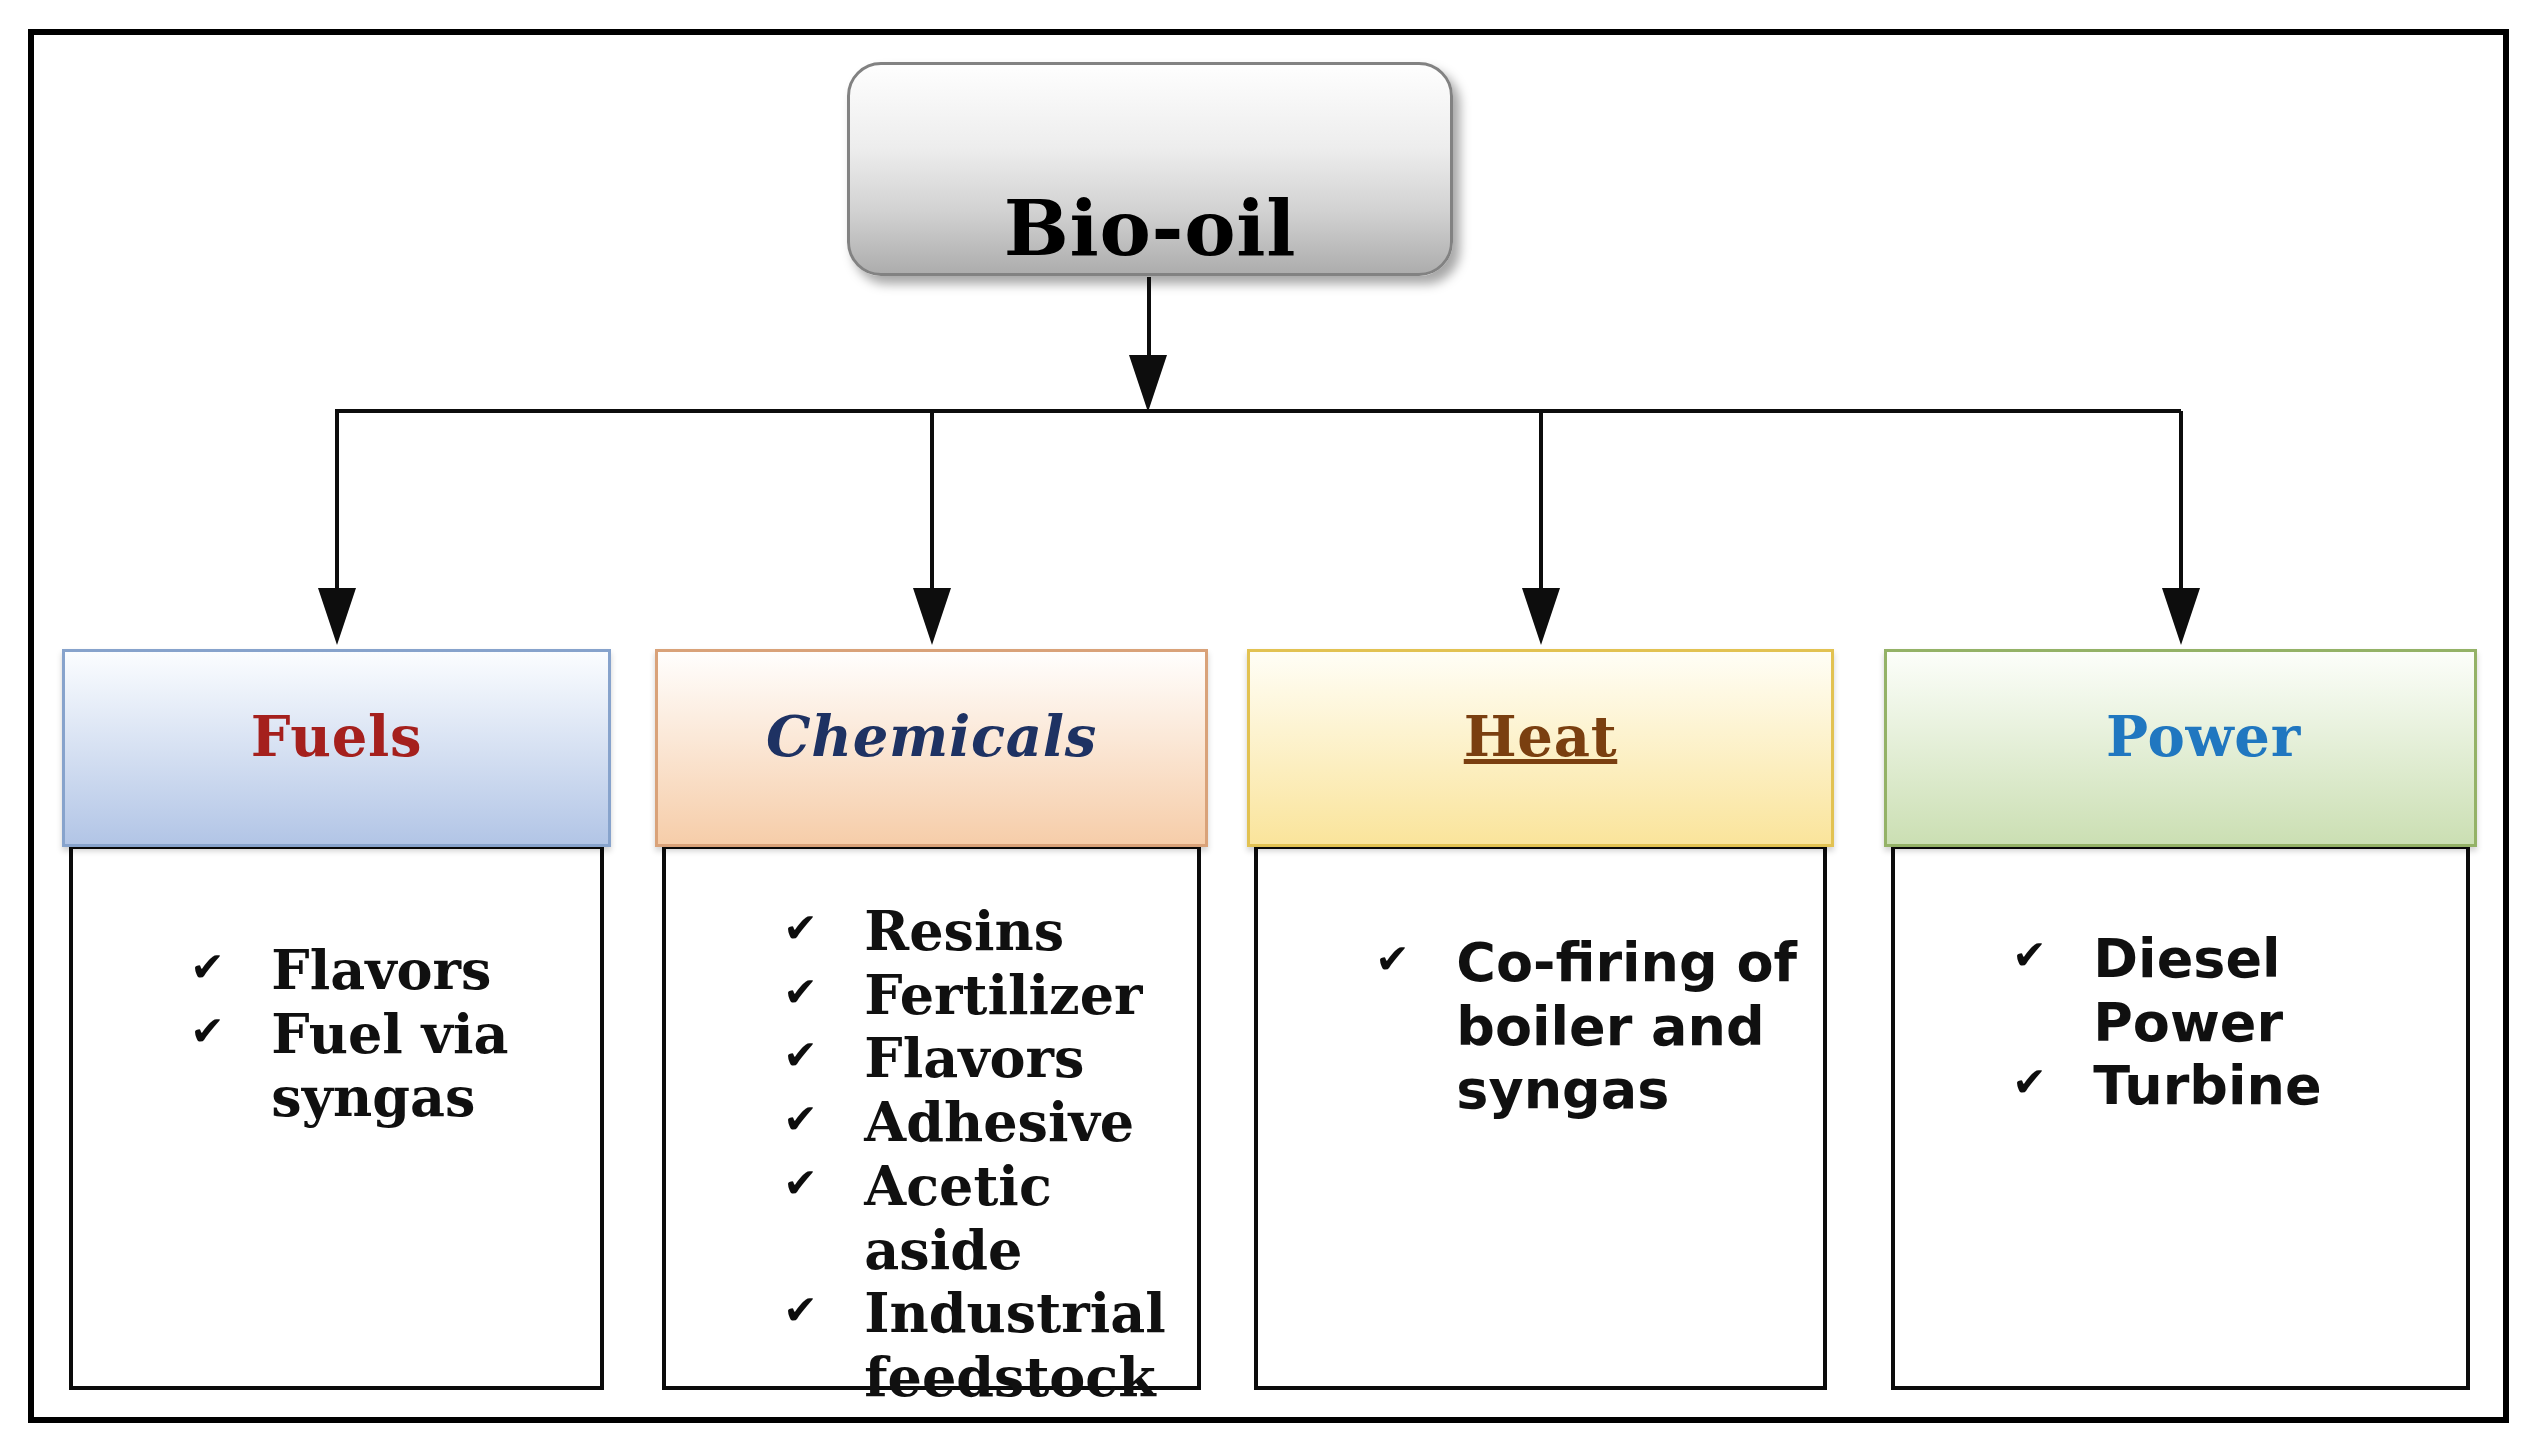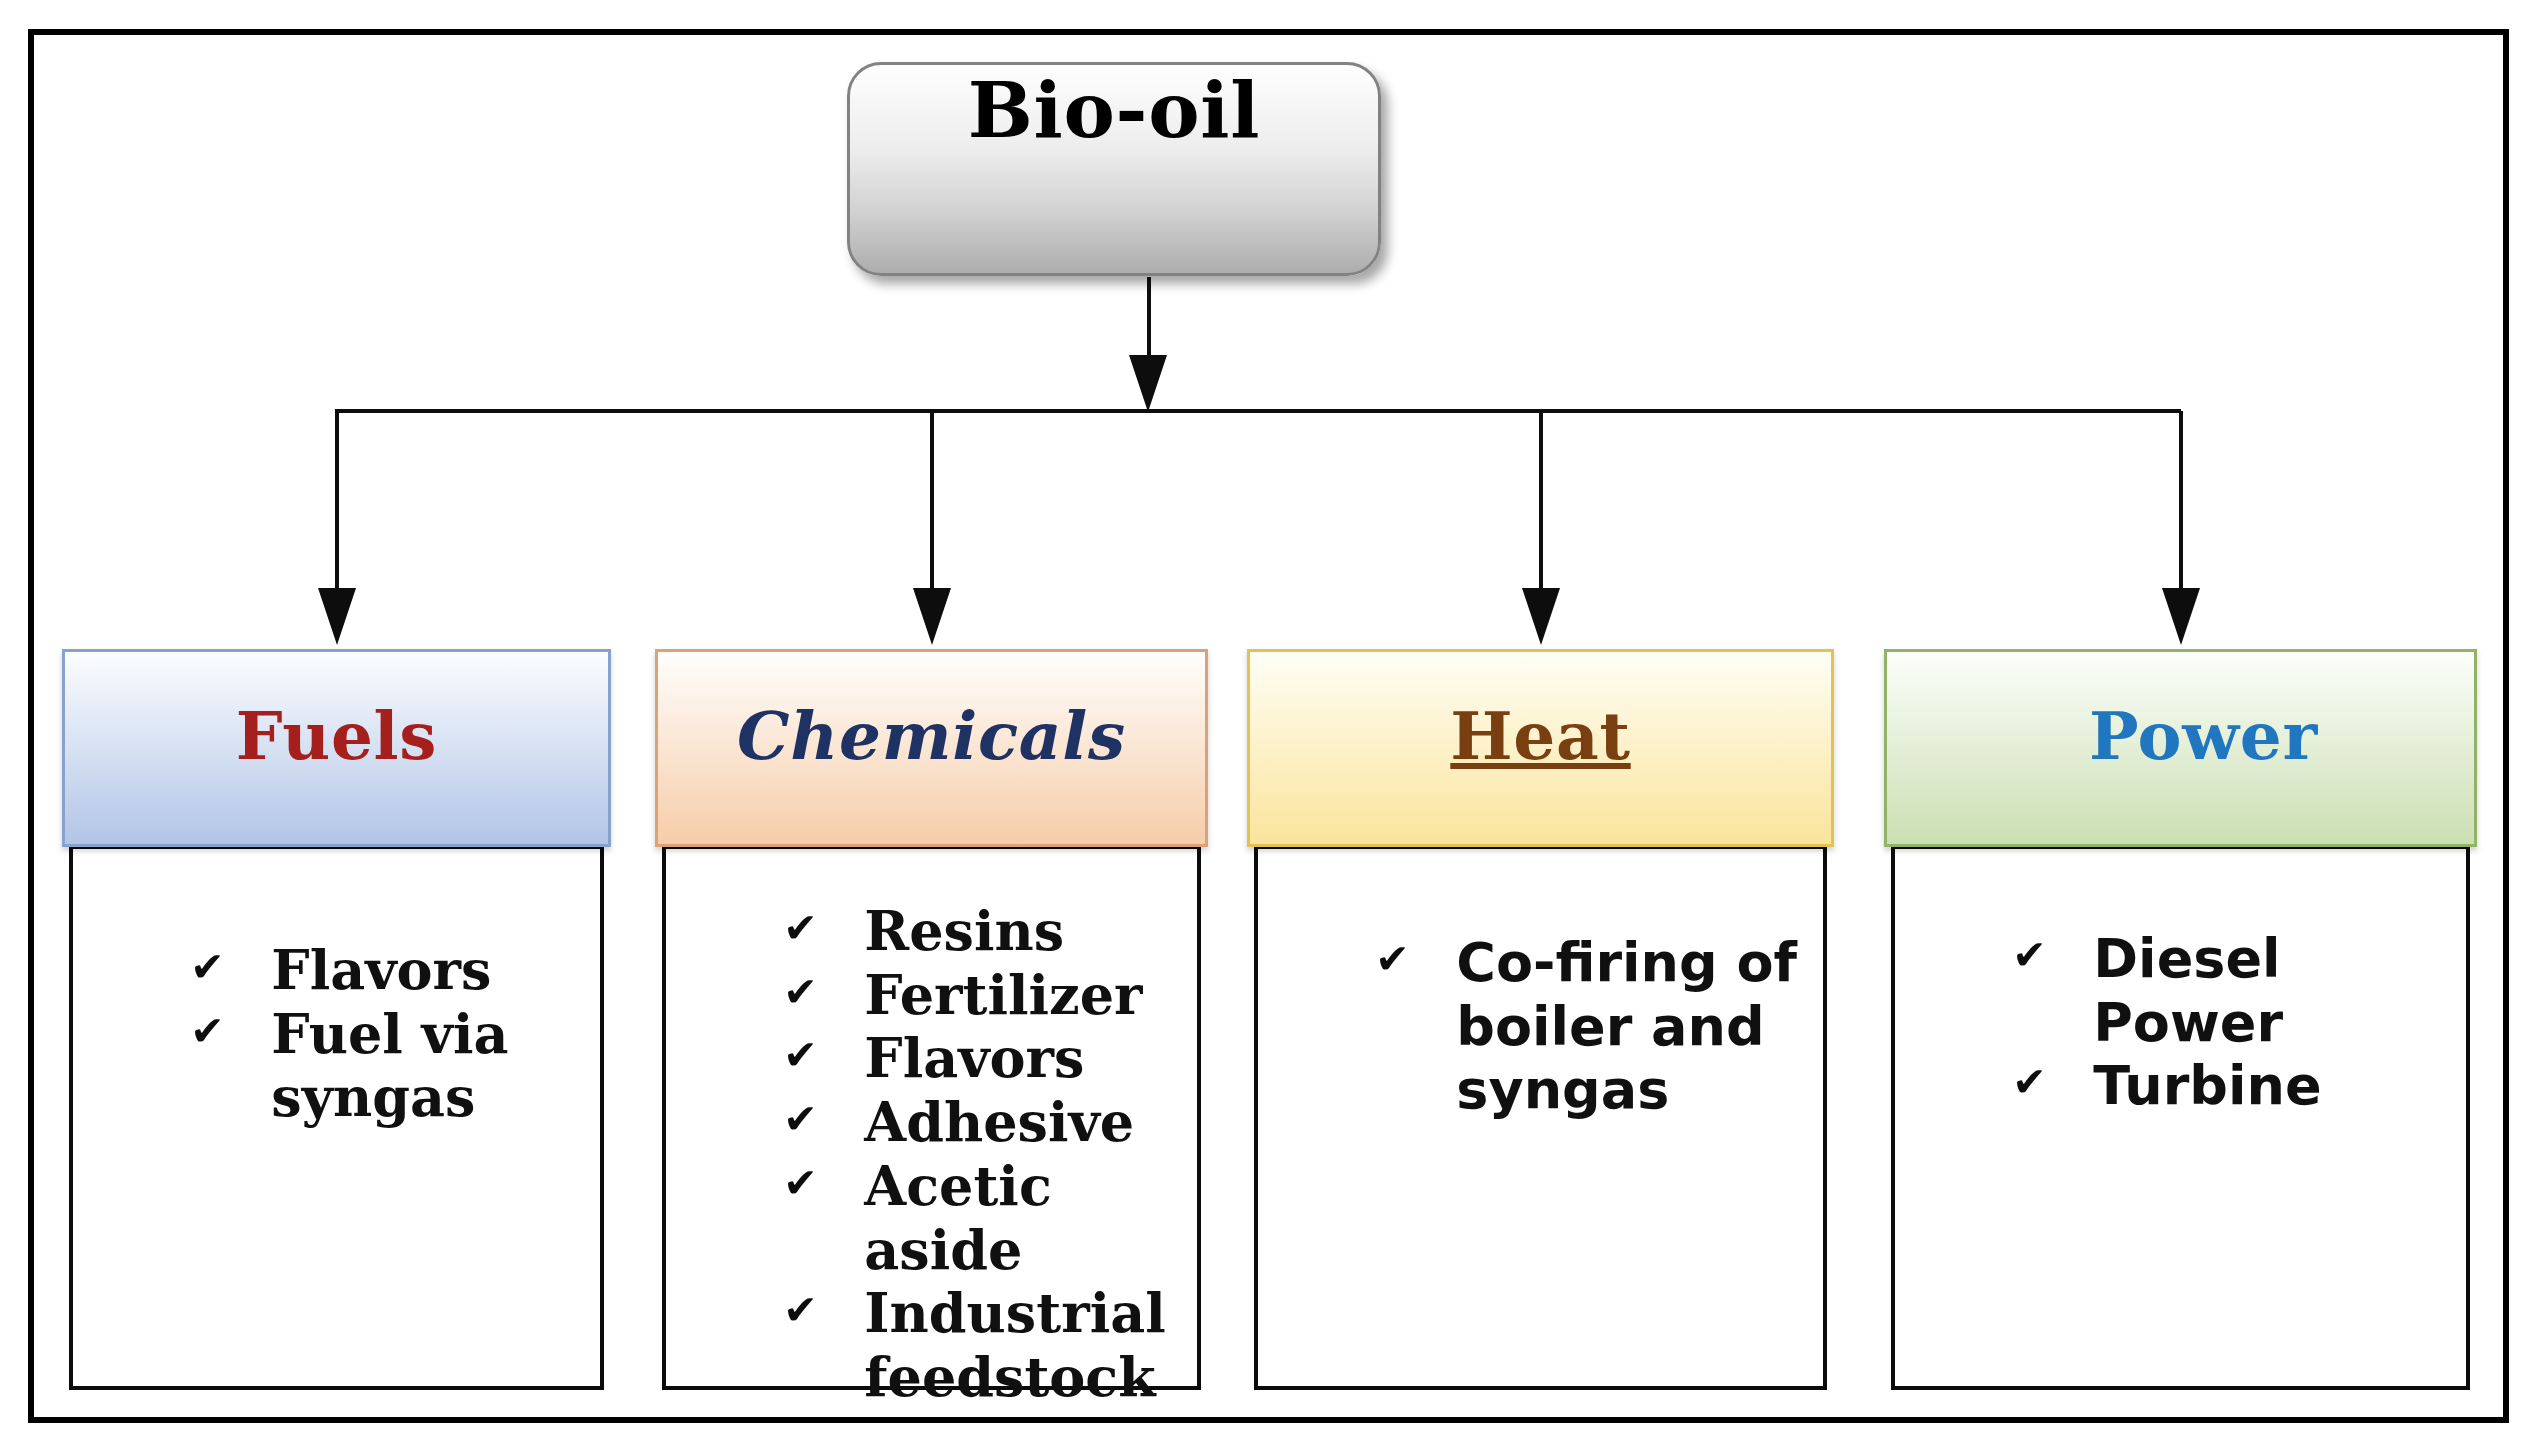--- a/index.html
+++ b/index.html
@@ -6,25 +6,25 @@
   .canvas{
     position:relative;width:2538px;height:1452px;background:#ffffff;overflow:hidden;
     font-family:"DejaVu Serif", serif;
   }
   .frame{
     position:absolute;left:28px;top:29px;width:2481px;height:1394px;
     border:6.6px solid #000;background:#fff;box-sizing:border-box;
   }
   
   .root-node{
-    position:absolute;left:847px;top:62px;width:534px;height:214px;box-sizing:border-box;
+    position:absolute;left:847px;top:62px;width:606px;height:214px;box-sizing:border-box;
     border:3.7px solid #828282;border-radius:34px;
     background:linear-gradient(180deg,#fefefe 0%,#ededed 40%,#d2d2d2 70%,#adadad 100%);
     box-shadow:6.6px 8px 10.3px rgba(0,0,0,0.35);
-    display:flex;align-items:flex-start;justify-content:center;
+    display:flex;align-items:flex-end;justify-content:center;
   }
   .root-label{
     font-weight:700;font-size:77px;color:#000;letter-spacing:0.7px;
     font-family:"DejaVu Serif", serif;
   }
   
   .line{position:absolute;background:#0d0d0d;}
   .arrow-down{
     position:absolute;width:0;height:0;
     border-left:19px solid transparent;border-right:19px solid transparent;
@@ -49,21 +49,21 @@
   .col-4{left:1884px;width:593px;}
   .hdr{
     position:absolute;left:0;top:0;width:100%;height:198px;box-sizing:border-box;
     border:3.7px solid var(--bd,#999);
     background:linear-gradient(180deg,var(--bg-top,#fff) 0%,var(--bg-bottom,#ddd) 100%);
     display:flex;align-items:center;justify-content:center;
     padding-bottom:25px;z-index:2;
     box-shadow:0 4.4px 5.9px rgba(0,0,0,0.18);
   }
   .hdr-label{
-    font-weight:700;font-size:66px;font-family:"DejaVu Serif", serif;letter-spacing:0.7px;
+    font-weight:700;font-size:56px;font-family:"DejaVu Serif", serif;letter-spacing:0.7px;
   }
   .body-box{
     position:absolute;left:7.3px;top:196px;width:calc(100% - 14.7px);height:545px;
     box-sizing:border-box;border:4.4px solid #0b0b0b;background:#ffffff;z-index:1;
   }
   .items{
     list-style:none;margin:0;padding:0 14.7px 0 117px;
   }
   .col-1 .items{margin-top:90px;}
   .col-2 .items{margin-top:51px;}

